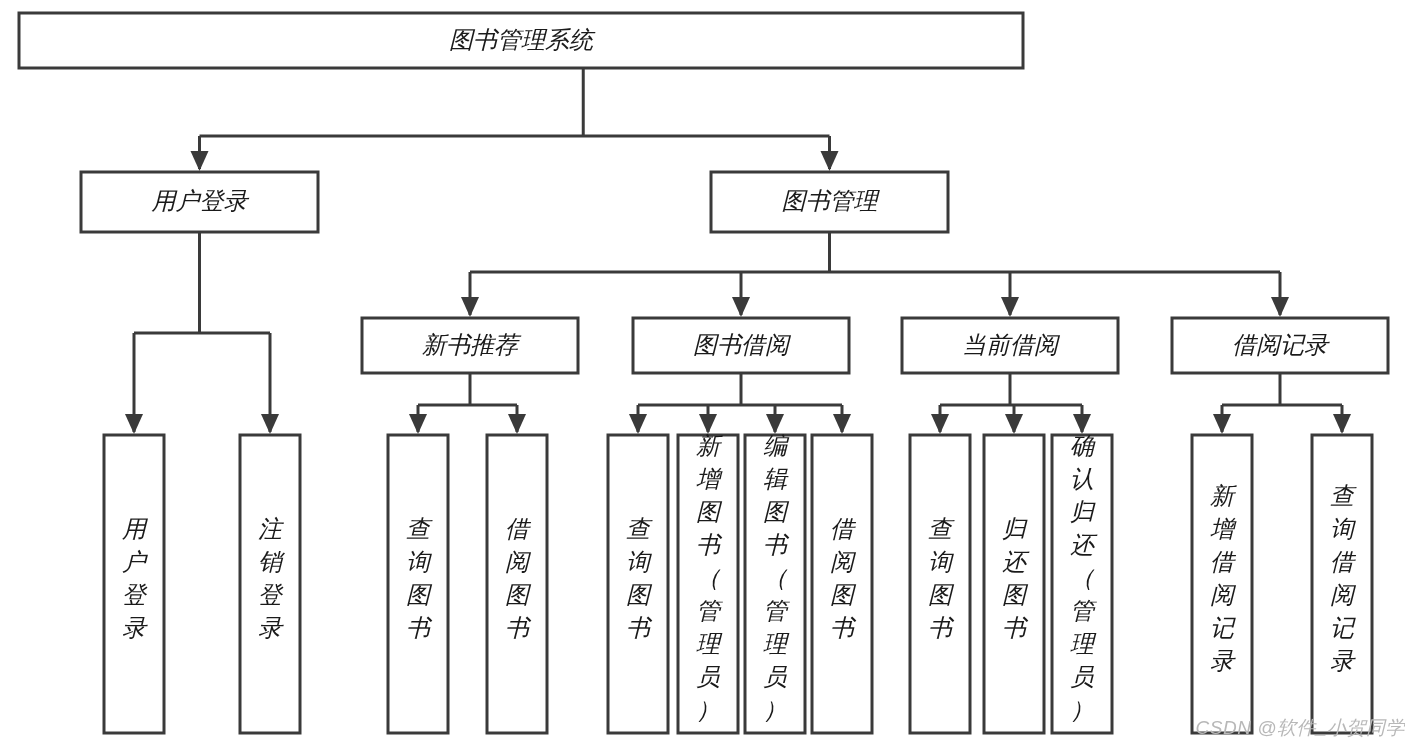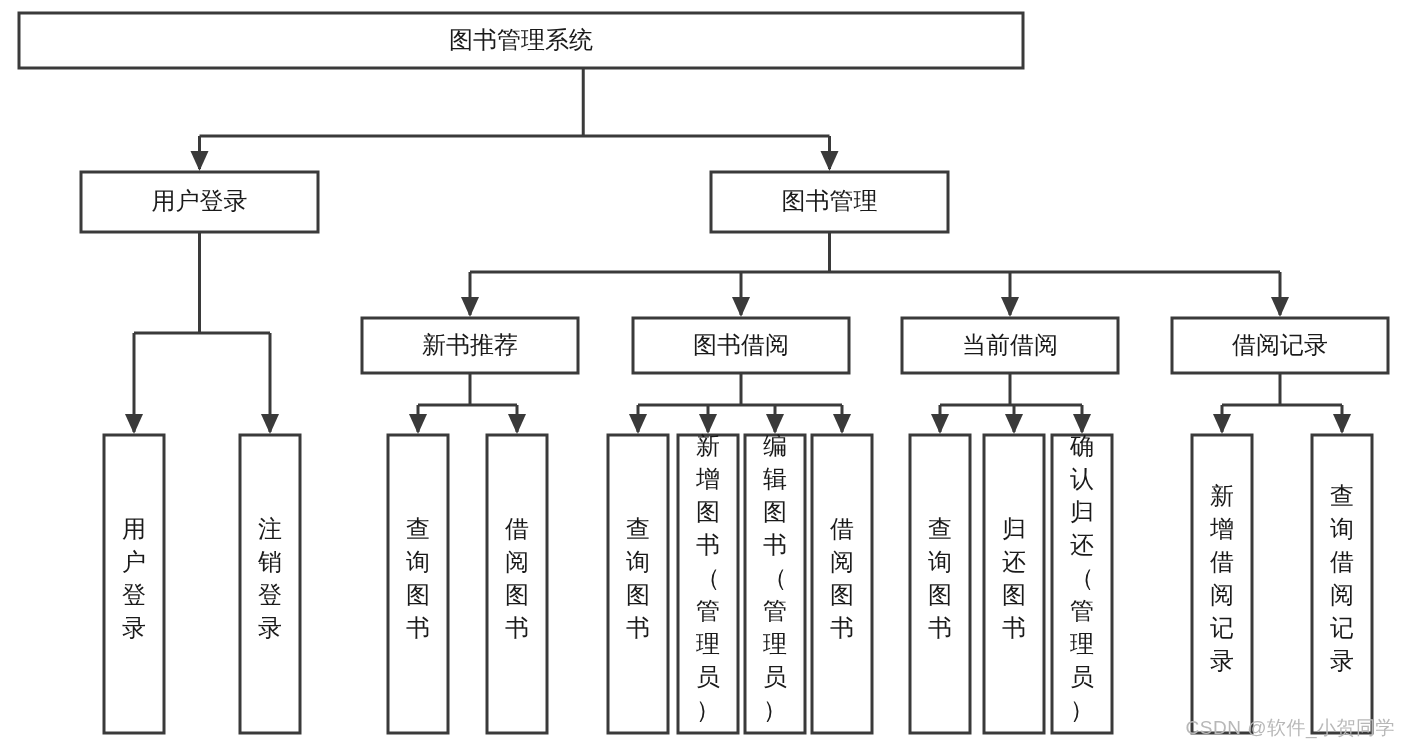--- a/index.html
+++ b/index.html
@@ -11,20 +11,21 @@
     width: 1405px;
     height: 747px;
     font-family: "Liberation Sans", "DejaVu Sans", sans-serif;
     overflow: hidden;
     position: relative;
   }
   #diagram-root {
     position: relative;
     width: 1405px;
     height: 747px;
+    font-style: italic;
   }
   svg.diagram-canvas {
     position: absolute;
     left: 0;
     top: 0;
     width: 1405px;
     height: 747px;
   }
   .node-box {
     fill: #ffffff;
@@ -49,21 +50,21 @@
     dominant-baseline: middle;
   }
   .node-label-v {
     font-family: "Liberation Sans", "DejaVu Sans", sans-serif;
     font-size: 24px;
     fill: #1a1a1a;
     text-anchor: middle;
   }
   .watermark-text {
     position: absolute;
-    right: 10px;
+    right: 0;
     bottom: 6px;
     font-family: "Liberation Sans", "DejaVu Sans", sans-serif;
     font-size: 19px;
     color: #b8b8b8;
     white-space: nowrap;
     letter-spacing: 0.5px;
   }
 </style>
 </head>
 <body>

